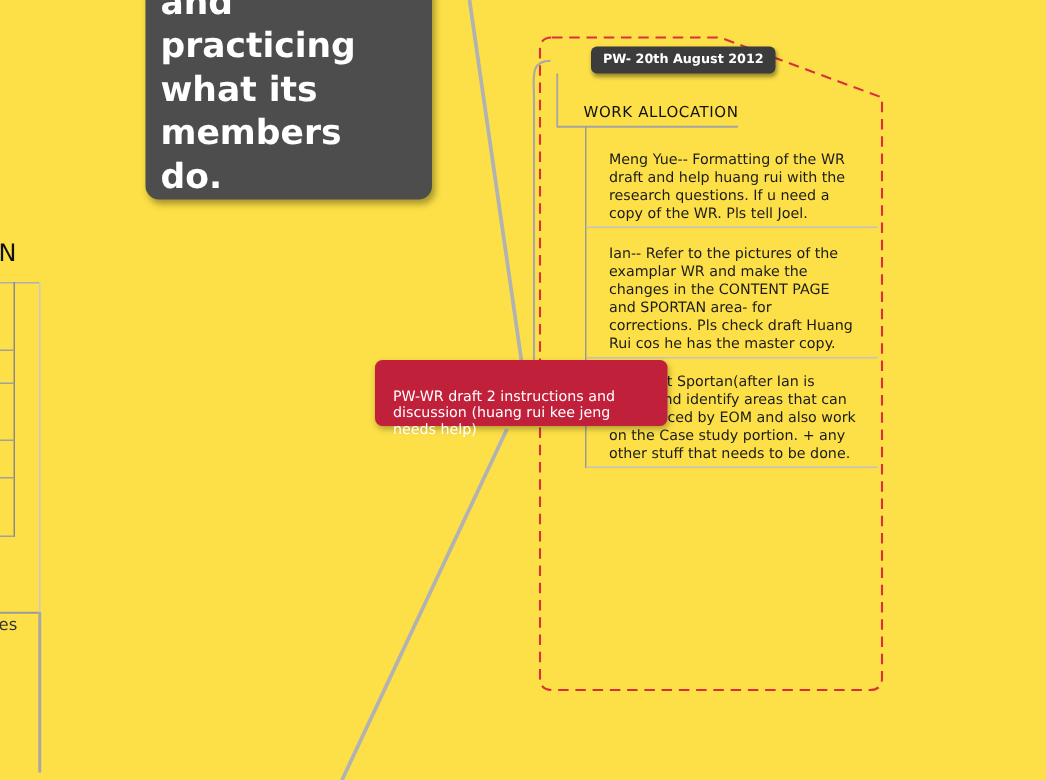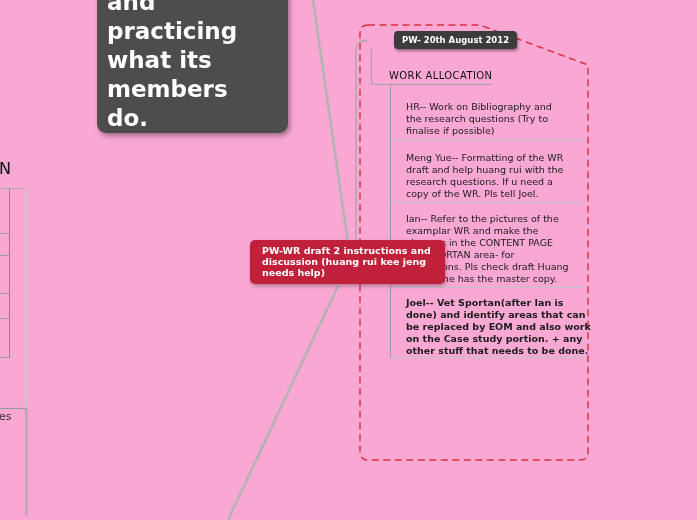--- a/index.html
+++ b/index.html
@@ -1,18 +1,18 @@
 <!DOCTYPE html>
 <html><head>
 <meta charset="utf-8">
 <style>
   html,body{margin:0;padding:0;background:#ffffff;}
   #canvas{
     position:relative;width:697px;height:520px;overflow:hidden;
-    background:#f9a8d4;
+    background:#fde047;
     font-family:"DejaVu Sans", sans-serif;
   }
   #lines{position:absolute;left:0;top:0;z-index:0;}
   
   .mission-note{
     position:absolute;left:97px;top:-60px;width:191px;height:193px;
     background:#4d4d4d;border-radius:9px;box-sizing:border-box;
     padding:48px 0 0 10px;color:#ffffff;font-weight:bold;
     font-size:23px;line-height:29px;white-space:pre;
     box-shadow:2px 3px 5px rgba(0,0,0,.35);z-index:2;
@@ -38,22 +38,22 @@
     padding:10px 0 2px 15px;border-bottom:1px solid #c3c3c3;
   }
   .task:nth-child(1){padding-top:17px;}
   .task:nth-child(2){padding-top:12px;}
   .task:nth-child(3){padding-top:10px;}
   .task:nth-child(4){padding-top:9px;padding-bottom:0;font-weight:bold;}
   .task:nth-child(5){padding-top:10px;padding-bottom:1px;}
   
   .red-note{
     position:absolute;left:250px;top:240px;width:195px;height:44px;box-sizing:border-box;
-    background:#c0203a;border-radius:5px;padding:5px 0 0 12px;
-    color:#ffffff;font-weight:bold;font-size:9.5px;line-height:11px;white-space:pre;
+    background:#c0203a;border-radius:5px;padding:19px 0 0 12px;
+    color:#ffffff;font-weight:normal;font-size:9.5px;line-height:11px;white-space:pre;
     box-shadow:1px 2px 4px rgba(0,0,0,.3);z-index:5;
   }
   
   .fragment-heading{
     position:absolute;left:-1px;top:159px;color:#111111;font-size:16px;z-index:1;white-space:pre;
   }
   .fragment-text{
     position:absolute;left:-1px;top:410px;color:#333333;font-size:11px;z-index:1;white-space:pre;
   }
 </style>
@@ -93,23 +93,20 @@
 practicing
 what its
 members
 do.</div>
 
   <div class="date-label">PW- 20th August 2012</div>
 
   <div class="section-title">WORK ALLOCATION</div>
 
   <div id="task-list">
-      <div class="task">HR-- Work on Bibliography and
-the research questions (Try to
-finalise if possible)</div>
       <div class="task">Meng Yue-- Formatting of the WR
 draft and help huang rui with the
 research questions. If u need a
 copy of the WR. Pls tell Joel.</div>
       <div class="task">Ian-- Refer to the pictures of the
 examplar WR and make the
 changes in the CONTENT PAGE
 and SPORTAN area- for
 corrections. Pls check draft Huang
 Rui cos he has the master copy.</div>

